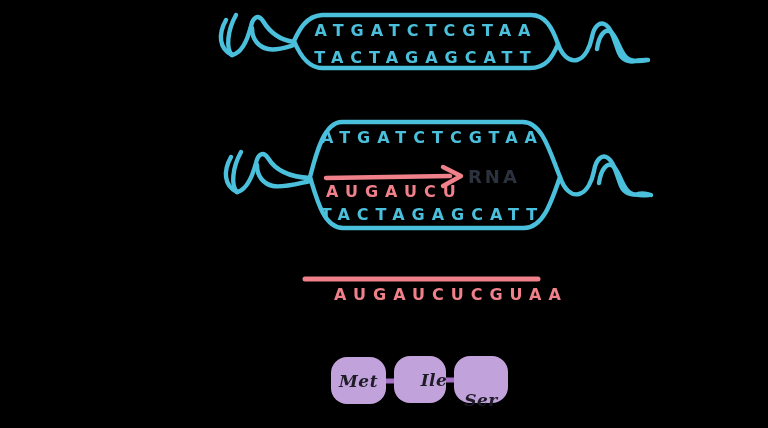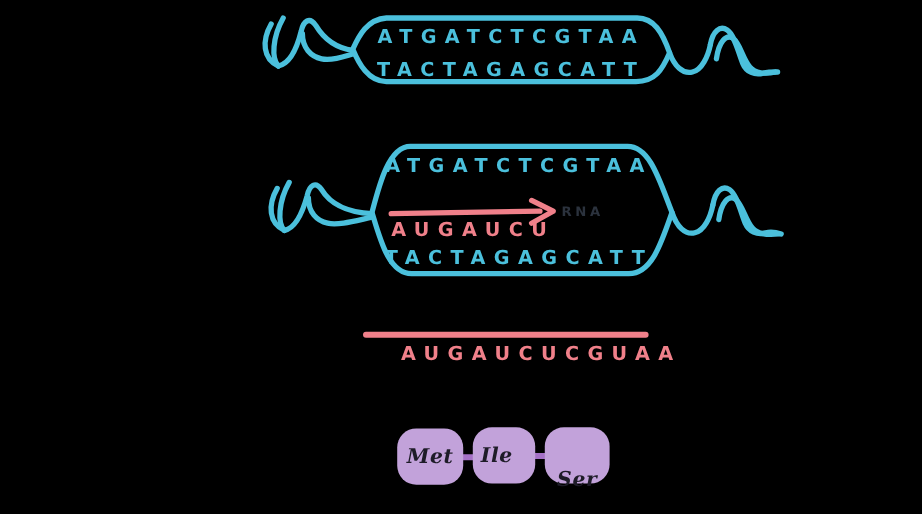--- a/index.html
+++ b/index.html
@@ -51,21 +51,21 @@
     letter-spacing: 7px;
     line-height: 19px;
     text-align: center;
     white-space: nowrap;
     color: var(--dna, #4BC0DC);
   }
   .seq.pink { color: var(--rna, #F0808A); }
   .rna-tag {
     position: absolute;
     font-weight: bold;
-    font-size: 11px;
+    font-size: 18px;
     letter-spacing: 3px;
     line-height: 20px;
     color: var(--label_dark, #2B323D);
     white-space: nowrap;
   }
   .amino-label {
     position: absolute;
     display: flex;
     align-items: center;
     justify-content: center;
@@ -126,16 +126,16 @@
   <div class="seq" style="left:296px; top:48px; width:260px;">TACTAGAGCATT</div>
 
   <div class="seq" style="left:305px; top:128px; width:255px;">ATGATCTCGTAA</div>
   <div class="seq pink" style="left:326px; top:182px; text-align:left;">AUGAUCU</div>
   <div class="rna-tag" style="left:468px; top:167px;">RNA</div>
   <div class="seq" style="left:305px; top:205px; width:255px;">TACTAGAGCATT</div>
 
   <div class="seq pink" style="left:303px; top:285px; width:240px;margin-left:28px;">AUGAUCUCGUAA</div>
 
   <div class="amino-label" style="left:331px; top:357px; width:55px; height:47px;">Met</div>
-  <div class="amino-label" style="left:388px; top:356px; width:52px; height:47px;text-align:center;">Ile</div>
+  <div class="amino-label" style="left:408px; top:356px; width:52px; height:47px;text-align:center;">Ile</div>
   <div class="amino-label" style="left:454px; top:376px; width:54px; height:47px;">Ser</div>
 
 </div>
 
 </body></html>

